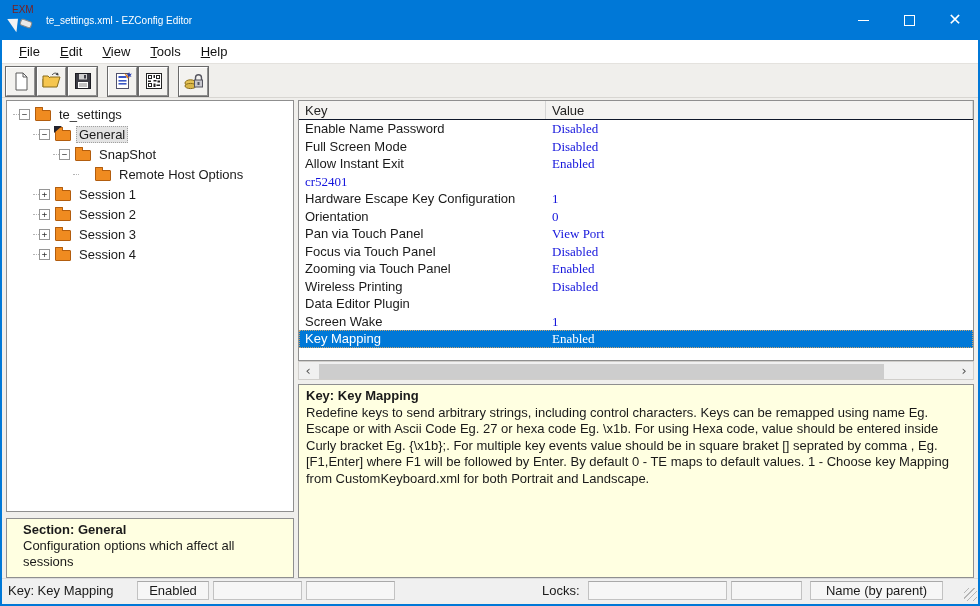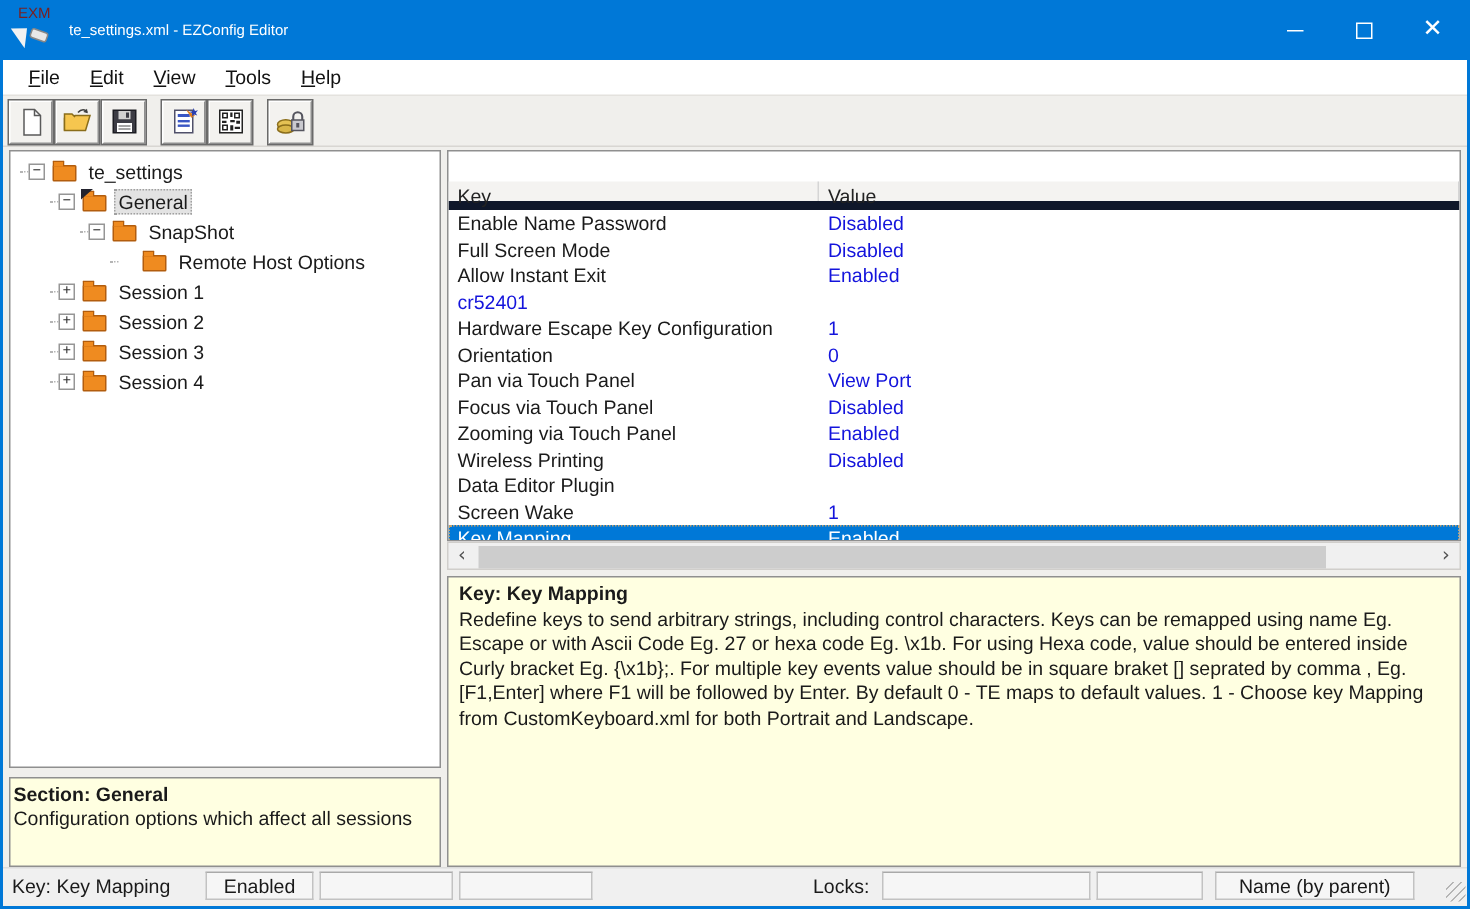--- a/index.html
+++ b/index.html
@@ -35,31 +35,31 @@
   .tree-panel { position:absolute; left:4px; top:100px; width:288px; height:412px; background:#fff; border:1px solid #8f8f8f; overflow:hidden; padding-top:3px; }
   .tree-row { display:flex; align-items:center; height:20px; white-space:nowrap; }
   .expander { width:11px; height:11px; border:1px solid #969696; background:#fff; font-size:9px; line-height:9px; text-align:center; color:#333; flex:none; margin-right:4px; font-family:"DejaVu Sans Mono", monospace; }
   .expander.none { visibility:hidden; }
   .stub { width:6px; border-top:1px dotted #b5b5b5; flex:none; }
   .folder { width:16px; height:11px; background:#ef8b20; border:1px solid #b25d0e; border-radius:1px; position:relative; flex:none; margin:0 5px 0 1px; margin-top:2px; }
   .folder::before { content:""; position:absolute; left:-1px; top:-4px; width:6px; height:3px; background:#ef8b20; border:1px solid #b25d0e; border-bottom:0; border-radius:1px 1px 0 0; }
   .folder.open::after { content:""; position:absolute; left:-2px; top:-5px; border-right:8px solid transparent; border-top:7px solid #23232e; }
   .tree-label { padding:1px 3px; }
   .tree-row.selected .tree-label { background:#e3e3e3; outline:1px dotted #a0a0a0; outline-offset:-1px; }
-  .section-panel { position:absolute; left:4px; top:518px; width:288px; height:60px; background:#ffffe1; border:1px solid #8f8f8f; padding:3px 2px; line-height:16px; }
+  .section-panel { position:absolute; left:4px; top:518px; width:288px; height:60px; background:#ffffe1; border:1px solid #8f8f8f; padding:3px 16px; line-height:16px; }
   .section-title { font-weight:bold; }
   
   .table-panel { position:absolute; left:296px; top:100px; width:676px; height:261px; background:#fff; border:1px solid #8f8f8f; overflow:hidden; }
-  .tbl-header { display:flex; height:19px; background:#f4f3f1; border-bottom:6px solid #0f172a; color:#222;margin-top:20px; }
+  .tbl-header { display:flex; height:19px; background:#f4f3f1; border-bottom:1px solid #0f172a; color:#222; }
   .tbl-header .hcell { padding:2px 6px; border-right:1px solid #d5d5d5; }
   .col-key { width:247px; flex:none; }
   .col-value { flex:1; }
   .tbl-row { display:flex; height:17.5px; line-height:17.5px; }
   .tbl-row .cell { padding:0 6px; overflow:hidden; white-space:nowrap; }
-  .cell.value { color:#1414dc; }
+  .cell.value { color:#1414dc;font-family:Liberation Serif, serif; }
   .tbl-row.selected { background:#0078d7; color:#fff; outline:1px dotted #caa26a; outline-offset:-1px; }
   .tbl-row.selected .cell.value { color:#fff; }
   
   .hscroll { position:absolute; left:296px; top:361px; width:676px; height:19px; background:#f0f0f0; border:1px solid #d0cecb; display:flex; align-items:center; }
   .sb-arrow { width:18px; height:17px; display:flex; align-items:center; justify-content:center; color:#505050; font-size:13px; flex:none; font-family:"DejaVu Sans", sans-serif; }
   .sb-thumb { position:absolute; left:20px; top:2px; width:565px; height:15px; background:#cdcdcd; }
   
   .desc-panel { position:absolute; left:296px; top:384px; width:676px; height:194px; background:#ffffe1; border:1px solid #8f8f8f; padding:3px 7px; line-height:16.5px; }
   .desc-title { font-weight:bold; }
   

